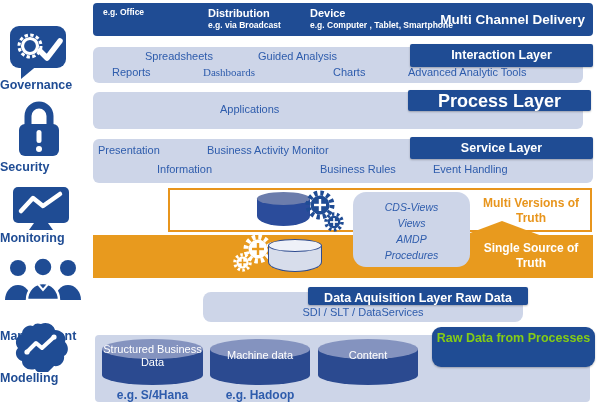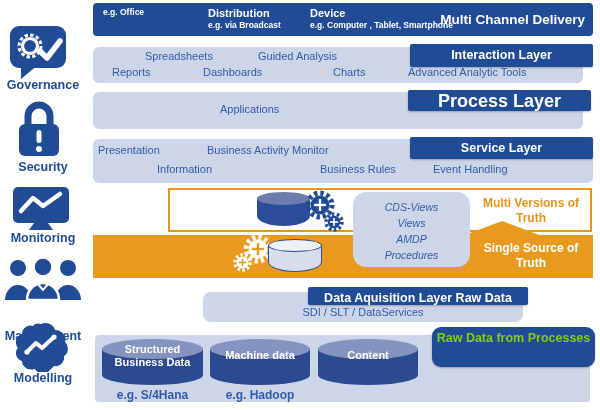--- a/index.html
+++ b/index.html
@@ -2,21 +2,21 @@
 <html><head>
 <meta charset="utf-8">
 <style>
   html,body{margin:0;padding:0;background:#fff;}
   *{box-sizing:border-box;}
   .stage{position:relative;width:600px;height:410px;background:#fff;overflow:hidden;
          font-family:"Liberation Sans",sans-serif;}
   .abs{position:absolute;}
 
   
-  .side-label{position:absolute;width:86px;text-align:center;color:#1F4C94;
+  .side-label{position:absolute;width:86px;color:#1F4C94;
               font-size:12.5px;font-weight:600;}
 
   
   .hdr{position:absolute;background:#1F4C94;color:#fff;font-weight:bold;
        text-align:center;border-radius:2px;box-shadow:0 1px 2px rgba(0,0,0,.25);}
 
   
   .band{position:absolute;background:#CDD5E8;border-radius:6px;}
   .band .item{position:absolute;color:#2E5CAC;font-size:11px;white-space:nowrap;}
 
@@ -41,21 +41,21 @@
        line-height:16px;padding-top:7px;font-style:italic;}
   .truth-txt{position:absolute;left:474px;width:114px;text-align:center;
              font-weight:bold;font-size:12px;line-height:15px;}
 
   
   .cyl{position:absolute;}
   .cyl .body{position:absolute;left:0;right:0;bottom:0;
              border-radius:0 0 50% 50% / 0 0 10px 10px;}
   .cyl .top{position:absolute;left:0;right:0;top:0;border-radius:50%;}
   .cyl .lbl{position:absolute;left:0;right:0;text-align:center;color:#fff;
-            font-weight:bold;font-size:11px;line-height:13px;}
+            font-weight:normal;font-size:11px;line-height:13px;}
   .eg{position:absolute;text-align:center;color:#2E5CAC;font-weight:bold;font-size:12px;}
 
   .panel{position:absolute;left:95px;top:335px;width:495px;height:67px;
          background:#CDD5E8;border-radius:4px;}
   .rawbox{position:absolute;left:432px;top:327px;width:163px;height:40px;
           background:#1F4C94;border-radius:9px;color:#84cc16;font-weight:bold;
           font-size:12.5px;line-height:17px;text-align:center;padding-top:3px;
           box-shadow:0 1px 2px rgba(0,0,0,.25);}
 </style>
 </head>
@@ -131,21 +131,21 @@
       <div class="t">Device</div>
       <div class="s">e.g. Computer , Tablet, Smartphone</div>
     </div>
     <div class="dtitle">Multi Channel Delivery</div>
   </div>
 
   <div class="band" style="left:93px;top:47px;width:490px;height:36px;">
     <span class="item" style="left:52px;top:3px;">Spreadsheets</span>
     <span class="item" style="left:165px;top:3px;">Guided Analysis</span>
     <span class="item" style="left:19px;top:19px;">Reports</span>
-    <span class="item" style="left:110px;top:19px;">Dashboards</span>
+    <span class="item" style="left:110px;top:19px;font-family:Liberation Serif, serif;">Dashboards</span>
     <span class="item" style="left:240px;top:19px;">Charts</span>
     <span class="item" style="left:315px;top:19px;">Advanced Analytic Tools</span>
   </div>
   <div class="hdr" style="left:410px;top:44px;width:183px;height:23px;line-height:23px;font-size:12.5px;">Interaction Layer</div>
 
   <div class="band" style="left:93px;top:92px;width:490px;height:37px;">
     <span class="item" style="left:127px;top:11px;">Applications</span>
   </div>
   <div class="hdr" style="left:408px;top:90px;width:183px;height:21px;line-height:23px;font-size:18px;">Process Layer</div>
 

